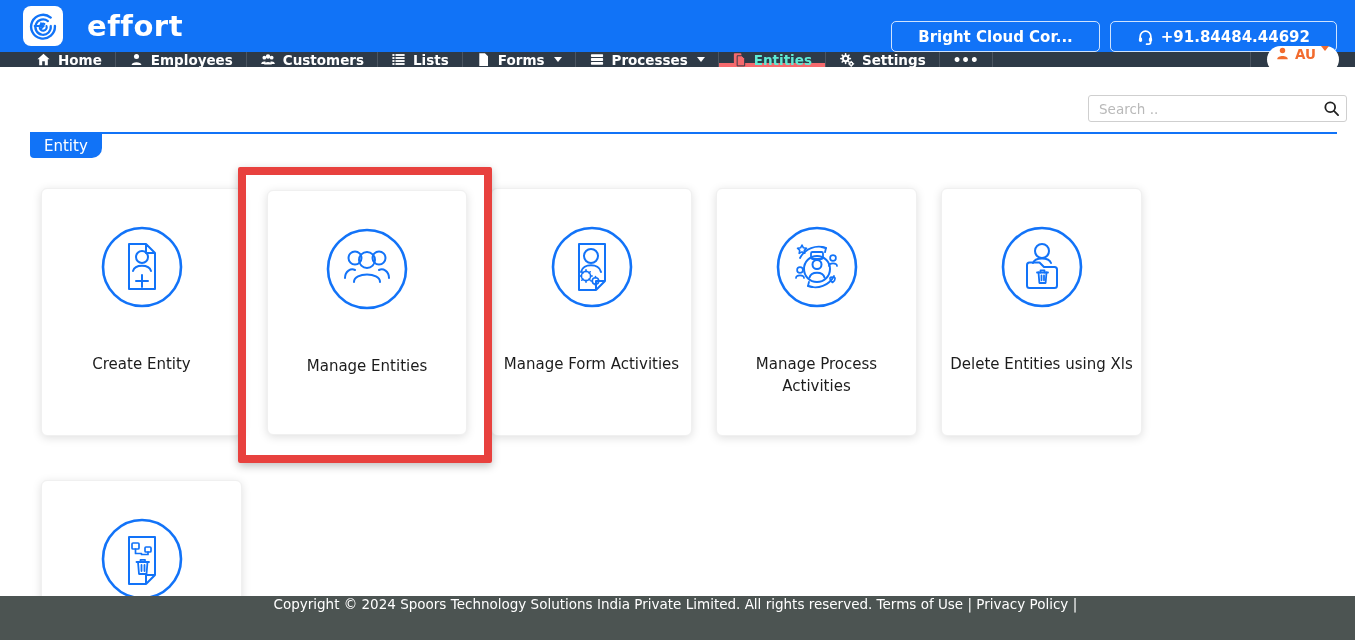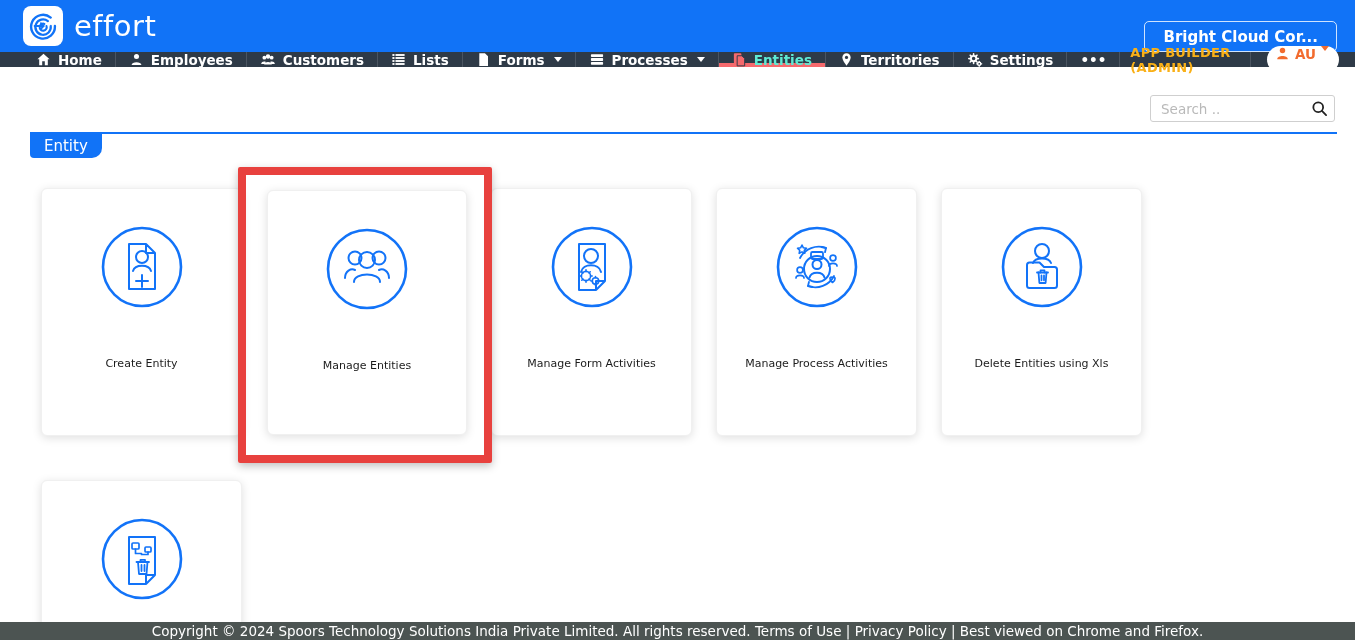--- a/index.html
+++ b/index.html
@@ -5,25 +5,25 @@
   * { margin:0; padding:0; box-sizing:border-box; }
   html,body { width:1355px; height:640px; }
   body { font-family:"DejaVu Sans","Liberation Sans",sans-serif; background:#fff; }
   .page { position:relative; width:1355px; height:640px; overflow:hidden; background:#fff; }
 
   
   .header { position:absolute; top:0; left:0; width:100%; height:52px; background:#1173f7;
             display:flex; align-items:center; padding:0 18px 0 23px; }
   .logo-box { width:40px; height:40px; background:#fff; border-radius:8px; display:flex;
               align-items:center; justify-content:center; cursor:pointer; }
-  .logo-text { color:#fff; font-size:29px; font-weight:400; margin-left:11px; letter-spacing:0.5px; }
+  .logo-text { color:#fff; font-size:29px; font-weight:700; margin-left:24px; letter-spacing:0.5px; }
   .header-spacer { flex:1; }
   .hbtn { background:transparent; border:1px solid rgba(255,255,255,0.8); border-radius:5px;
           color:#fff; font-family:inherit; font-size:15px; font-weight:600; height:31px;
-          padding:0 18px; display:flex; align-items:center; gap:7px; cursor:pointer;margin-top:21px; }
+          padding:0 26px; display:flex; align-items:center; gap:7px; cursor:pointer;margin-top:21px; }
   .hbtn + .hbtn { margin-left:10px; }
 
   
   .nav { position:absolute; top:52px; left:0; width:100%; height:15px; background:#2e3a47;
          display:flex; align-items:stretch; padding-left:22px; }
   .nav-item { display:flex; align-items:center; gap:7px; padding:0 13px; color:#fff;
               font-size:13.5px; font-weight:600; cursor:pointer; border-right:1px solid rgba(255,255,255,0.14);
               text-decoration:none; white-space:nowrap; }
   .nav-item:first-child { border-left:1px solid rgba(255,255,255,0.0); }
   .nav-item.active { color:#5eead4; box-shadow:inset 0 -4px 0 #f5696d; }
@@ -34,50 +34,50 @@
   .role-label { display:flex; align-items:center; color:#f9b017; font-size:13px; font-weight:700;
                 letter-spacing:0.3px; padding:0 10px; }
   .nav-sep { width:1px; background:rgba(255,255,255,0.14); margin:0 4px; }
   .user-pill { align-self:center; display:flex; gap:5px; background:#fff;
                border-radius:14px; height:27px; padding:0 10px 0 8px; margin:0 16px 0 12px; cursor:pointer; }
   .user-pill .initials { color:#f26b2e; font-size:13.5px; font-weight:700; }
   .user-caret { width:0; height:0; border-left:4px solid transparent; border-right:4px solid transparent;
                 border-top:5px solid #f26b2e; }
 
   
-  .search-box { position:absolute; top:95px; right:20px; width:185px; height:27px;border-radius:11px; }
+  .search-box { position:absolute; top:95px; right:8px; width:259px; height:27px;border-radius:11px; }
   .search-box input { width:100%; height:100%; border:1px solid #cfcfcf; border-radius:3px;
                       padding:0 30px 0 10px; font-family:inherit; font-size:13.5px; color:#444; outline:none; }
   .search-box input::placeholder { color:#b9b9b9; }
   .search-icon { position:absolute; right:7px; top:5px; cursor:pointer; }
 
   
   .blue-line { position:absolute; top:132px; left:30px; right:18px; height:2px; background:#1173f7; }
   .entity-tab { position:absolute; top:134px; left:30px; height:24px; background:#1173f7; color:#fff;
                 font-size:15px; line-height:24px; padding:0 14px; border-radius:0 0 10px 4px; }
 
   
   .card { position:absolute; width:201px; height:248px; background:#fff; border:1px solid #f0f0f0;
           border-radius:6px; box-shadow:0 2px 10px rgba(0,0,0,0.13); cursor:pointer; z-index:1; }
   .card svg { display:block; margin:36px auto 0; }
   .card-label { position:absolute; top:164px; left:8px; right:8px; text-align:center;
-                font-size:11px; line-height:22px; color:#1c1c1c; }
+                font-size:15px; line-height:22px; color:#1c1c1c; }
   .c1 { left:41px;  top:188px; }
   .c2 { left:267px; top:190px; width:200px; height:245px; }
   .c3 { left:491px; top:188px; }
   .c4 { left:716px; top:188px; }
   .c5 { left:941px; top:188px; }
   .c6 { left:41px;  top:480px; }
   .red-highlight { position:absolute; left:238px; top:167px; width:254px; height:296px;
                    border:8px solid #e8413e; border-radius:2px; z-index:2; pointer-events:none;
                    box-shadow:0 3px 8px rgba(0,0,0,0.25); }
 
   
-  .footer { position:absolute; left:0; bottom:0; width:100%; height:18px; background:#4c5452;
-            color:#fff; display:flex; align-items:center; justify-content:center; font-size:13.5px;
+  .footer { position:absolute; left:0; bottom:0; width:100%; height:44px; background:#4c5452;
+            color:#fff; display:flex; justify-content:center; font-size:13.5px;
             z-index:5; white-space:pre; }
   .footer a { color:#fff; text-decoration:none; cursor:pointer; }
 </style>
 </head>
 <body>
 
 <div class="page">
 
   <div class="header">
     <div class="logo-box">
@@ -87,20 +87,31 @@
           <path d="M27 13 A11 11 0 1 0 31 20" stroke-width="3.2"></path>
           <path d="M22 17 A5 5 0 1 0 25 20" stroke-width="3"></path>
           <path d="M8 20 H21 M17 16 l4 4 -4 4" stroke-width="2.6"></path>
         </g>
       </svg>
     </div>
     <div class="logo-text">effort</div>
     <div class="header-spacer"></div>
     <button class="hbtn">
       <span>Bright Cloud Cor...</span>
+    </button>
+    <button class="hbtn">
+      <svg width="17" height="17" viewBox="0 0 16 16">
+        <g fill="none" stroke="#fff" stroke-width="1.6" stroke-linecap="round">
+          <path d="M3 9.5 V8 a5 5 0 0 1 10 0 v1.5"></path>
+          <rect x="1.8" y="9" width="3" height="4.2" rx="1.4" fill="#fff" stroke="none"></rect>
+          <rect x="11.2" y="9" width="3" height="4.2" rx="1.4" fill="#fff" stroke="none"></rect>
+          <path d="M12.8 13 v0.4 a1.8 1.8 0 0 1 -1.8 1.8 h-2"></path>
+        </g>
+      </svg>
+      <span>+91.84484.44692</span>
     </button>
   </div>
 
   <div class="nav">
     <a class="nav-item">
       <svg class="nicon" width="15" height="15" viewBox="0 0 16 16">
         <path fill="#fff" d="M8 1.8 L14.5 7.6 H12.6 V14 H9.4 V9.8 H6.6 V14 H3.4 V7.6 H1.5 Z"></path>
       </svg>
       <span>Home</span>
     </a>
@@ -160,42 +171,34 @@
       <span class="caret"></span>
     </a>
     <a class="nav-item active">
       <svg class="nicon" width="15" height="15" viewBox="0 0 16 16">
         <rect x="2" y="1.2" width="8" height="11" rx="1" fill="#f5696d"></rect>
         <path fill="#f5696d" stroke="#2e3a47" stroke-width="1" d="M5.5 4 h5 l3 3 v7.8 h-8 z"></path>
       </svg>
       <span>Entities</span>
     </a>
     <a class="nav-item">
-      <svg class="nicon" width="15" height="15" viewBox="0 0 16 16">
-        <path fill="#fff" d="M8 1.2 C5.4 1.2 3.6 3.2 3.6 5.8 C3.6 9 8 14.5 8 14.5 S12.4 9 12.4 5.8 C12.4 3.2 10.6 1.2 8 1.2 Z"></path>
-        <circle cx="8" cy="5.8" r="1.7" fill="#2e3a47"></circle>
-      </svg>
-      <span>Territories</span>
-    </a>
-    <a class="nav-item">
       <svg class="nicon" width="16" height="16" viewBox="0 0 16 16">
         <g stroke="#fff" fill="none" stroke-linecap="round">
           <circle cx="6.6" cy="6.6" r="2.7" stroke-width="1.9"></circle>
           <path stroke-width="1.6" d="M6.6 1.8 v1.3 M6.6 11.4 v-1.3 M1.8 6.6 h1.3 M11.4 6.6 h-1.3 M3.2 3.2 l0.95 0.95 M10 10 l-0.95 -0.95 M10 3.2 l-0.95 0.95 M3.2 10 l0.95 -0.95"></path>
           <circle cx="12.2" cy="11.8" r="1.6" stroke-width="1.4"></circle>
           <path stroke-width="1.3" d="M12.2 9.3 v0.9 M12.2 14.3 v-0.9 M9.7 11.8 h0.9 M14.7 11.8 h-0.9"></path>
         </g>
       </svg>
       <span>Settings</span>
     </a>
     <a class="nav-item">
       <span>•••</span>
     </a>
     <div class="nav-spacer"></div>
-    <div class="role-label">APP BUILDER (ADMIN)</div>
     <div class="nav-sep"></div>
     <div class="user-pill">
       <svg width="15" height="15" viewBox="0 0 16 16">
         <g fill="#f26b2e">
             <circle cx="8" cy="4.8" r="2.9"></circle>
             <path d="M2.4 14 c0-4.4 11.2-4.4 11.2 0 z"></path>
           </g>
       </svg>
       <span class="initials">AU</span>
       <span class="user-caret"></span>
@@ -316,15 +319,15 @@
           <path d="M38 45 l1 12 h7.5 l1 -12"></path>
           <path d="M41.5 48 v6 M44.5 48 v6"></path>
         </g>
       </g>
     </svg>
     <div class="card-label"></div>
   </div>
 
   <div class="red-highlight"></div>
 
-  <div class="footer"><span>Copyright © 2024 Spoors Technology Solutions India Private Limited. All rights reserved.</span><span> </span><a>Terms of Use</a><span> </span><span>|</span><span> </span><a>Privacy Policy</a><span> </span><span>|</span><span> </span><span>Best viewed on Chrome and Firefox.</span></div>
+  <div class="footer"><span>Copyright © 2024 Spoors Technology Solutions India Private Limited. All rights reserved.</span><span> </span><a>Terms of Use</a><span> </span><span>|</span><span> </span><a>Privacy Policy</a><span> </span><span>|</span><span> </span></div>
 
 </div>
 
 </body></html>

